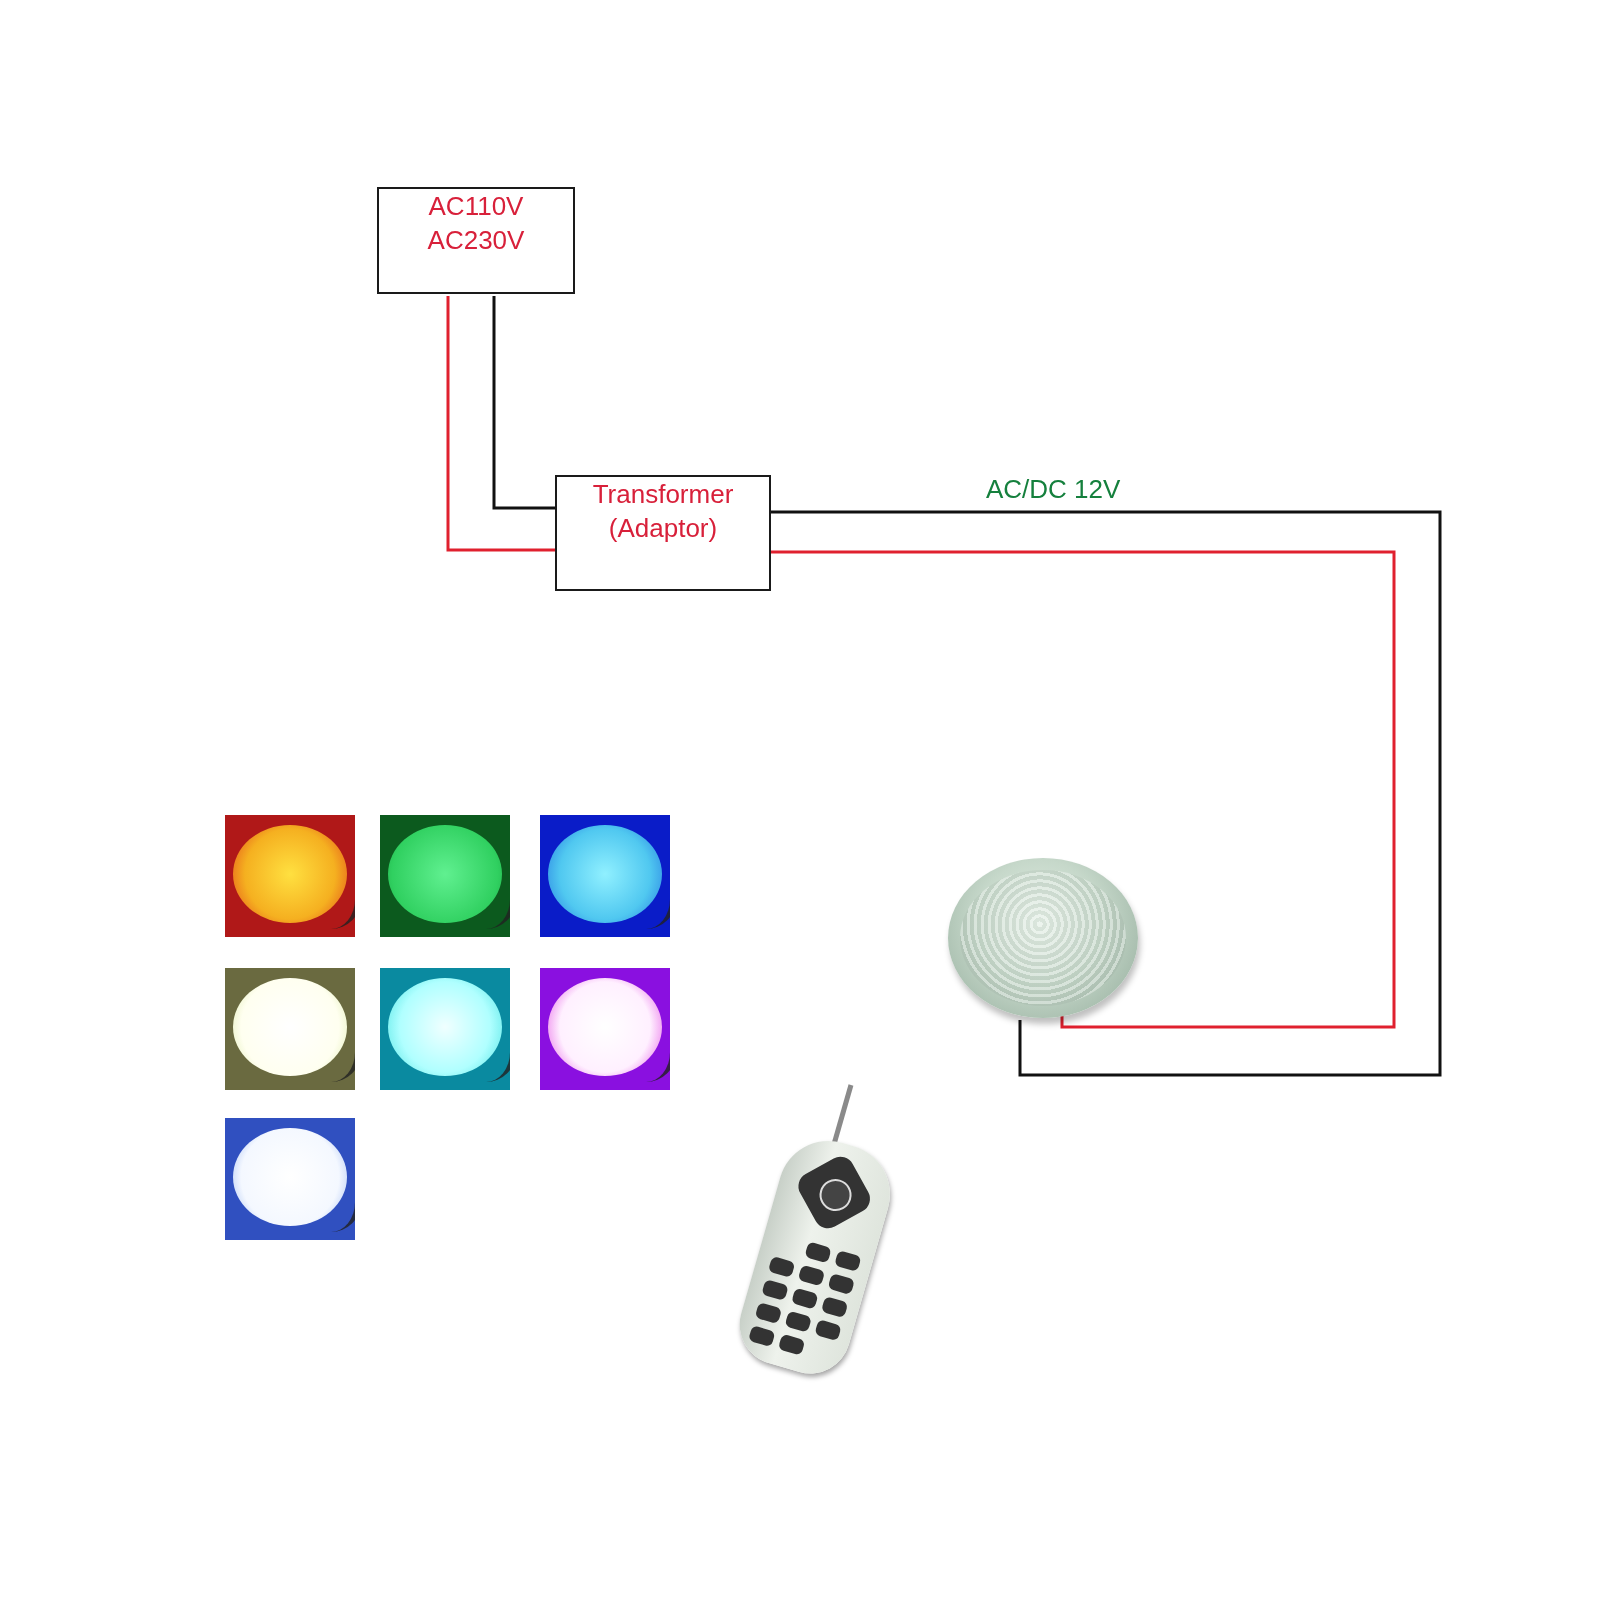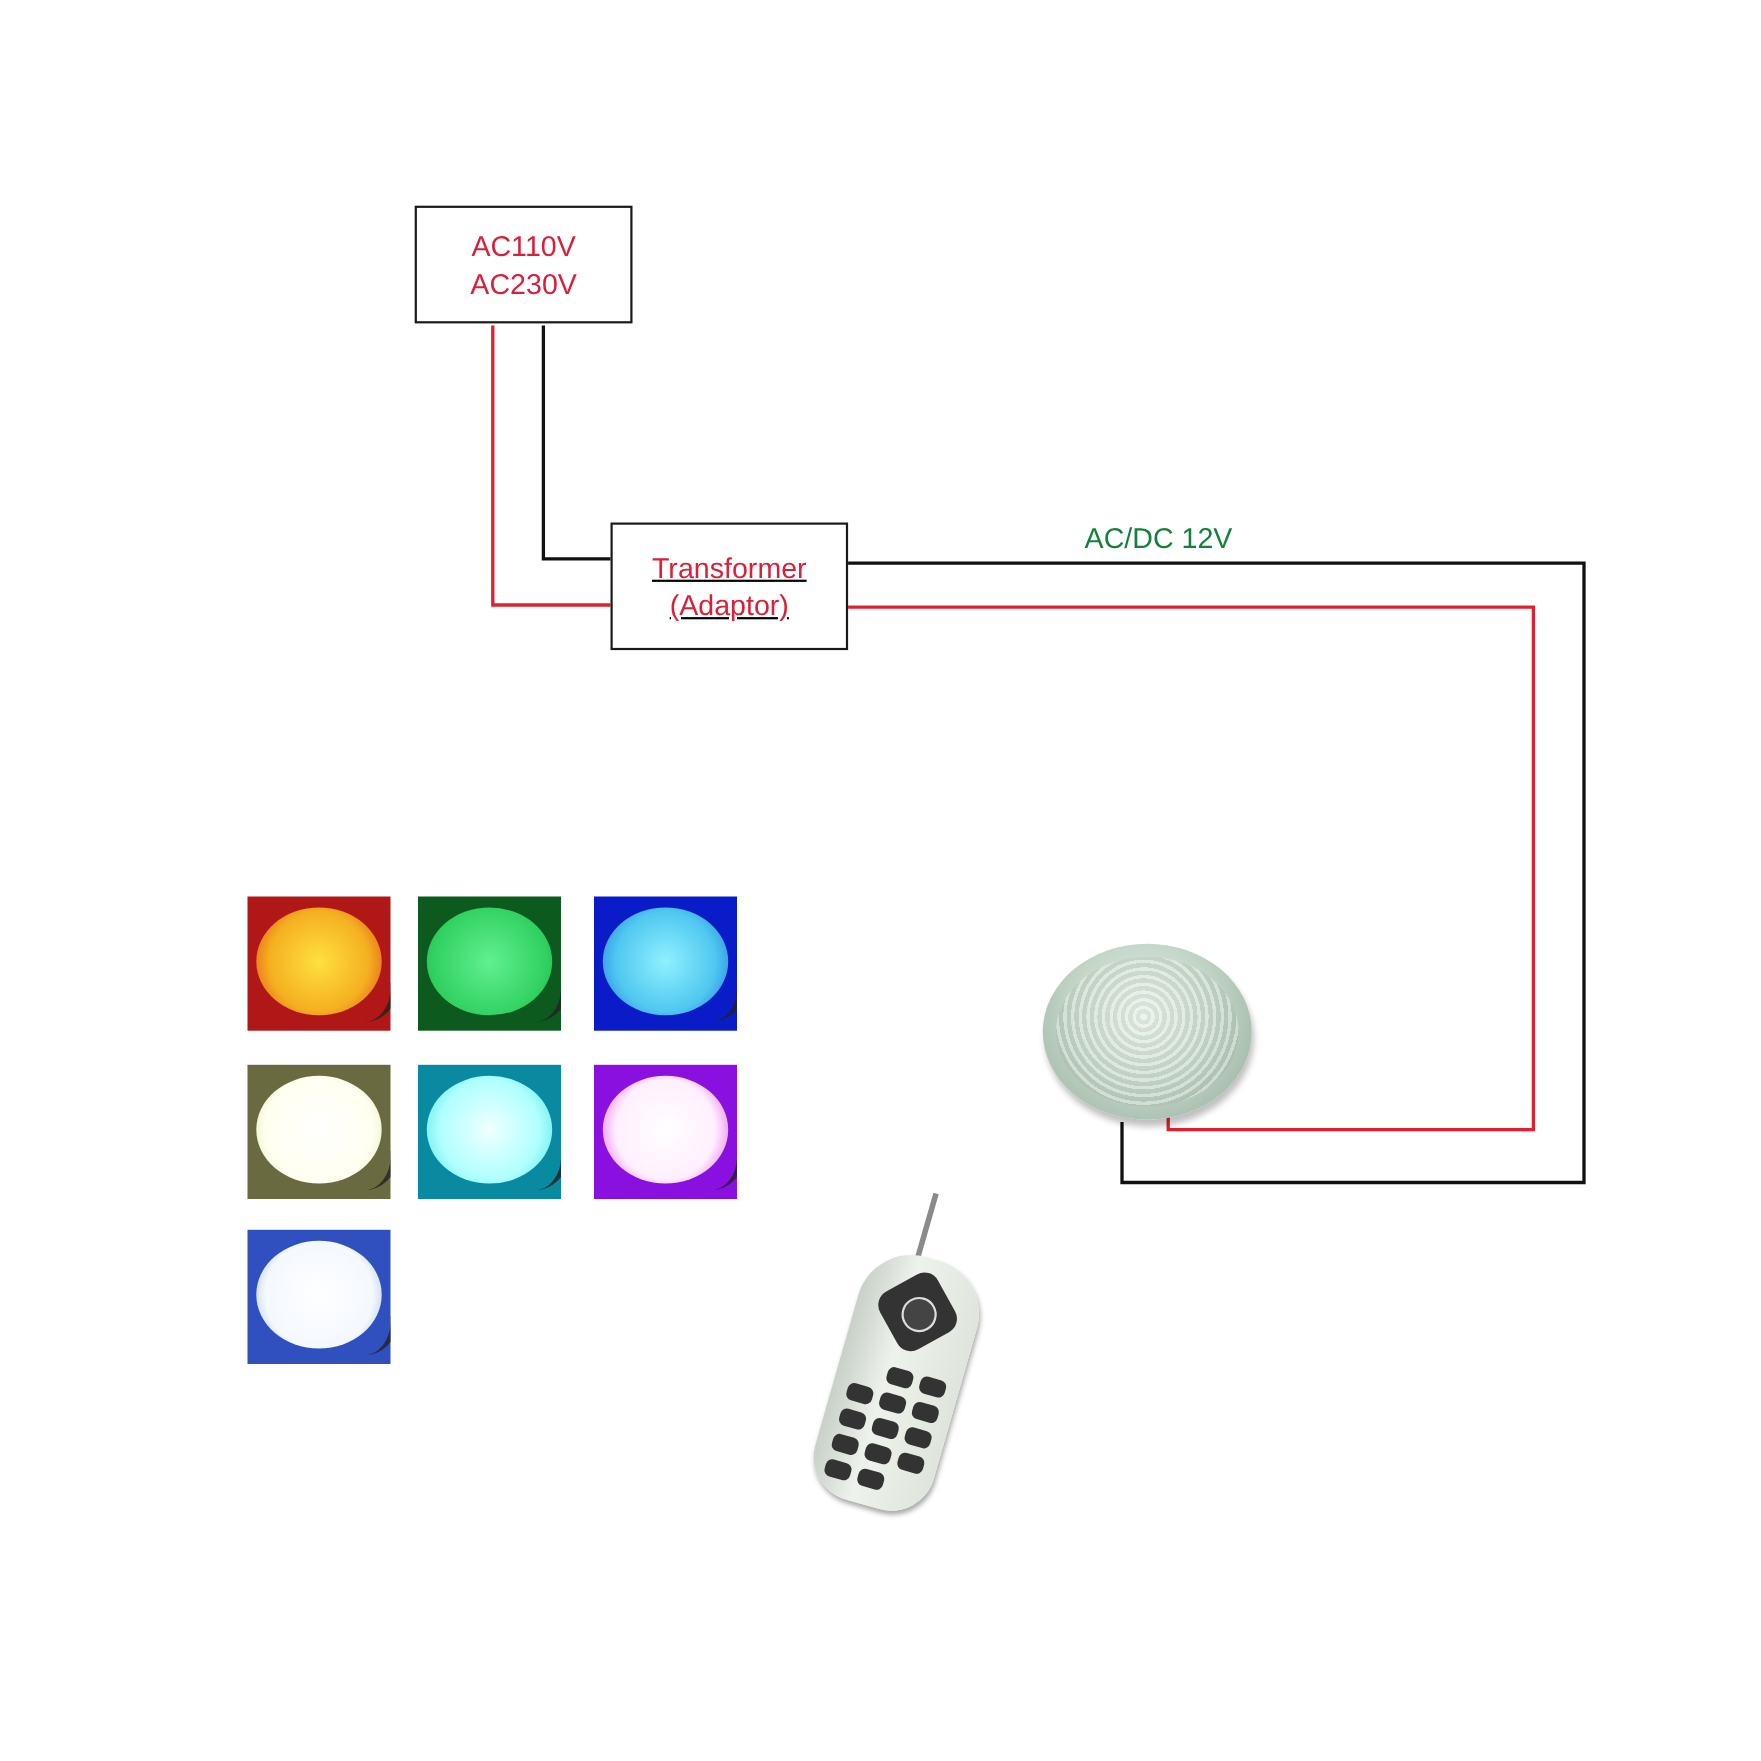--- a/index.html
+++ b/index.html
@@ -1,18 +1,18 @@
 <!DOCTYPE html>
 <html><head>
 <meta charset="utf-8">
 <style>
   html, body { margin:0; padding:0; background:#ffffff; }
   body { width:1601px; height:1601px; position:relative; overflow:hidden; font-family:"Liberation Sans", sans-serif; }
   .abs { position:absolute; }
-  .box { position:absolute; border:2px solid #1a1a1a; background:#fff; box-sizing:border-box; display:flex; flex-direction:column; align-items:center; justify-content:center; }
+  .box { position:absolute; border:2px solid #1a1a1a; background:#fff; box-sizing:border-box; display:flex; flex-direction:column; align-items:center; justify-content:flex-start; }
   .box span { color:#d8203a; font-size:26px; line-height:34px; text-align:center; }
   .label { position:absolute; color:#15803d; font-size:26px; }
   .tile { position:absolute; width:130px; height:122px; overflow:hidden; }
   .tile .disc { position:absolute; left:8px; top:10px; width:114px; height:98px; border-radius:50%; }
   .tile .cable { position:absolute; right:-6px; bottom:8px; width:26px; height:36px; border-right:6px solid #222; border-radius:0 0 30px 0; opacity:.8; }
 </style>
 </head>
 <body>
 
 <svg class="abs" width="1601" height="1601" style="left:0;top:0;">
@@ -22,21 +22,21 @@
 
   <polyline points="770,512 1440,512 1440,1075 1020,1075 1020,1020" fill="none" stroke="#111" stroke-width="3"></polyline>
   <polyline points="770,552 1394,552 1394,1027 1062,1027 1062,1010" fill="none" stroke="#e0202e" stroke-width="3"></polyline>
 </svg>
 
 <div class="box" style="left:377px;top:187px;width:198px;height:107px;">
   <span>AC110V</span>
   <span>AC230V</span>
 </div>
 
-<div class="box" style="left:555px;top:475px;width:216px;height:116px;text-decoration:underline;">
+<div class="box" style="left:555px;top:475px;width:216px;height:116px;">
   <span>Transformer</span>
   <span>(Adaptor)</span>
 </div>
 
 <div class="label" style="left:986px;top:474px;">AC/DC 12V</div>
 
 <div class="abs" style="left:948px;top:858px;width:190px;height:160px;border-radius:50%;background:radial-gradient(circle at 48% 40%, #e4efe6 0%, #c6d8ca 45%, #9fb6a6 85%, #7f8f80 100%);box-shadow:2px 6px 6px rgba(0,0,0,.25);">
   <div style="position:absolute;inset:12px;border-radius:50%;background:repeating-radial-gradient(circle at 48% 40%, rgba(255,255,255,.35) 0 3px, rgba(0,0,0,.04) 3px 7px);"></div>
 </div>
 

